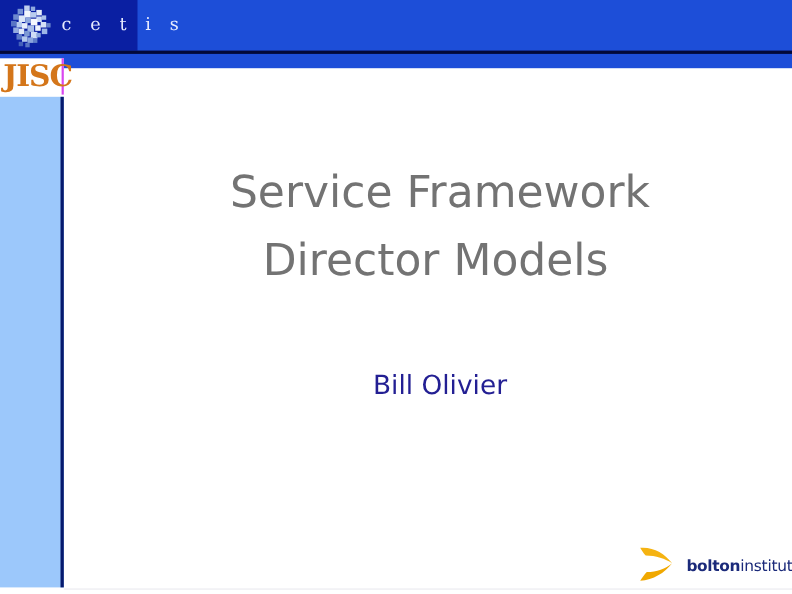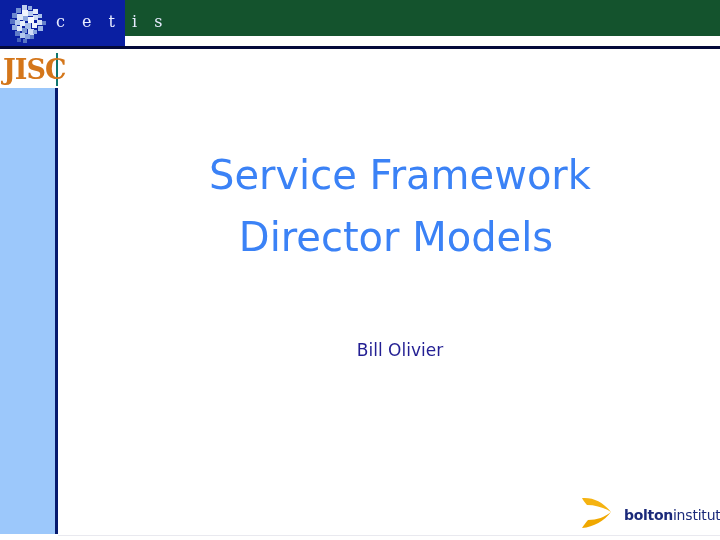--- a/index.html
+++ b/index.html
@@ -17,22 +17,22 @@
     position: relative;
     width: 720px;
     height: 540px;
     background: #ffffff;
   }
 
   
   #header-band {
     position: absolute;
     left: 0; top: 0;
-    width: 720px; height: 36px;
-    background: #14532d;
+    width: 720px; height: 62px;
+    background: #1d4ed8;
   }
   #header-band-left {
     position: absolute;
     left: 0; top: 0;
     width: 125px; height: 46px;
     background: #0a1fa2;
   }
   #header-underline {
     position: absolute;
     left: 0; top: 46px;
@@ -55,21 +55,21 @@
     left: 8px; top: 4px;
     width: 42px; height: 40px;
   }
 
   
   #jisc-box {
     position: absolute;
     left: 0px; top: 53px;
     width: 58px; height: 33px;
     background: #ffffff;
-    border-right: 2px solid #0f766e;
+    border-right: 2px solid #d946ef;
     box-sizing: border-box;
   }
   #jisc-wordmark {
     position: absolute;
     left: 3px; top: 1px;
     font-family: "DejaVu Serif", serif;
     font-weight: bold;
     font-size: 27px;
     line-height: 31px;
     color: #d4761a;
@@ -98,35 +98,35 @@
   #title-block {
     position: absolute;
     left: 130px; top: 144px;
     width: 540px;
     text-align: center;
   }
   .title-line {
     font-family: "DejaVu Sans", sans-serif;
     font-size: 40px;
     line-height: 62px;
-    color: #3b82f6;
+    color: #737373;
     white-space: nowrap;
   }
   #title-line-2 { margin-left: -8px; }
 
   
   #subtitle-block {
     position: absolute;
     left: 130px; top: 333px;
     width: 540px;
     text-align: center;
   }
   .subtitle-line {
     font-family: "DejaVu Sans", sans-serif;
-    font-size: 17px;
+    font-size: 24px;
     line-height: 35px;
     color: #231f93;
     white-space: nowrap;
   }
 
   
   #bolton-logo {
     position: absolute;
     left: 580px; top: 492px;
     width: 130px; height: 42px;

